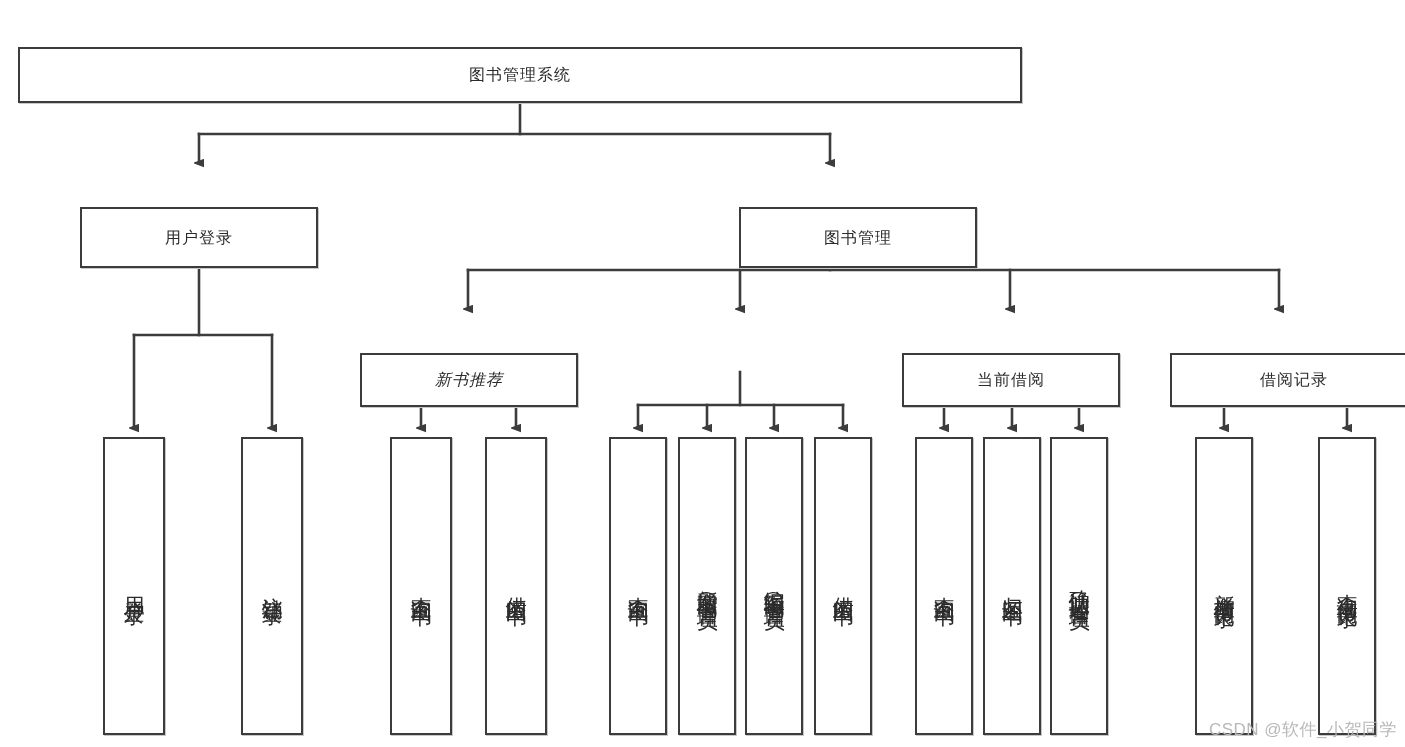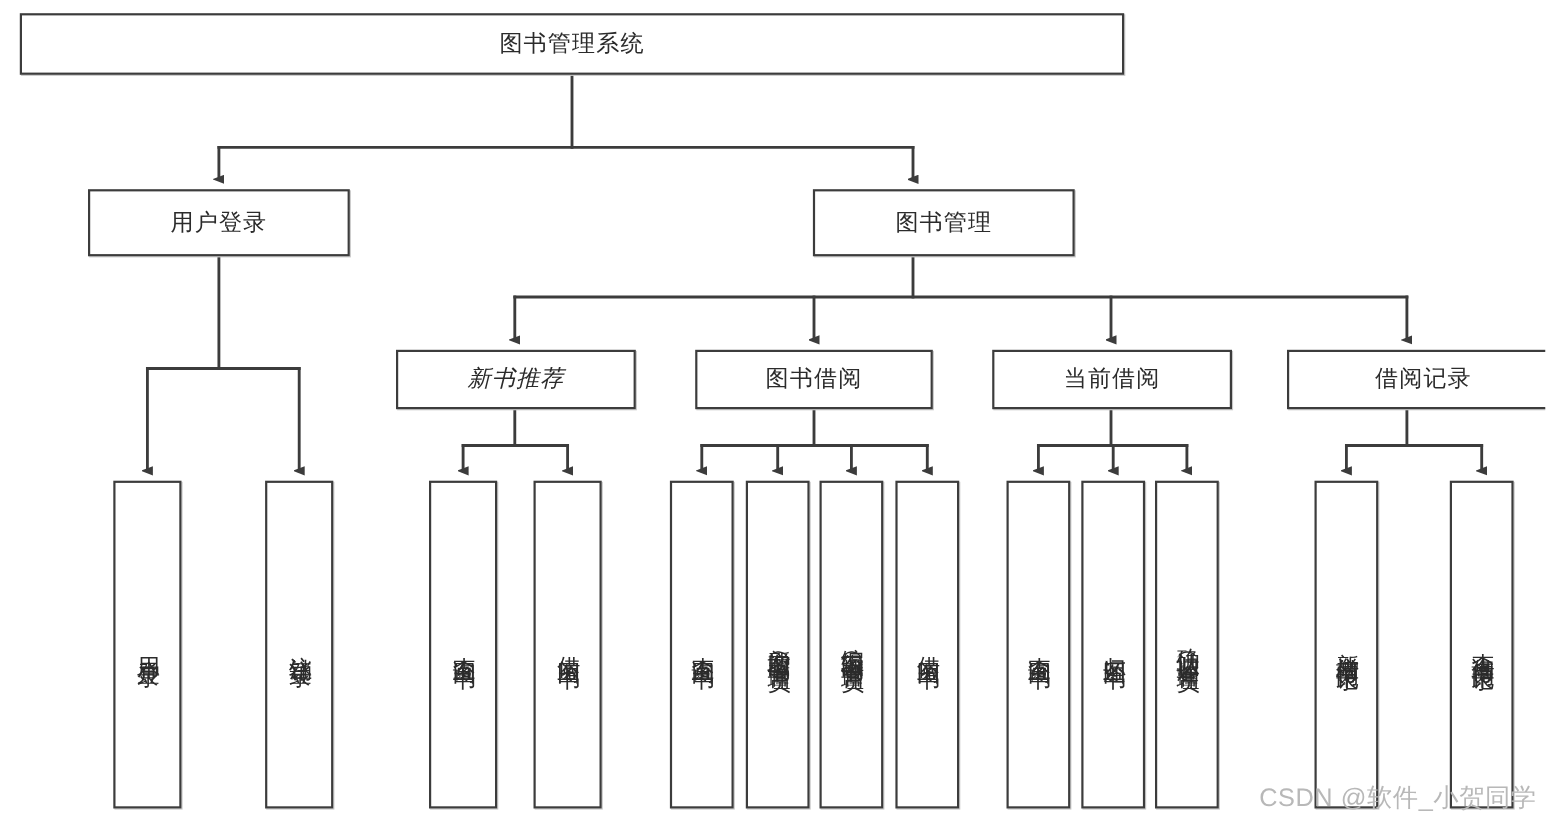--- a/index.html
+++ b/index.html
@@ -31,24 +31,25 @@
     background: #ffffff;
     border: 2px solid #3c3c3c;
     box-shadow: 1px 1px 0 #c8c8c8;
     display: flex;
     align-items: center;
     justify-content: center;
     color: #2b2b2b;
     overflow: hidden;
   }
   .node.horizontal {
-    font-size: 21px;
+    font-size: 16px;
     letter-spacing: 1px;
     line-height: 1.2;
     text-align: right;
+    margin-top: 35px;
   }
   .node.vertical {
     writing-mode: vertical-rl;
     text-orientation: upright;
     font-size: 21px;
     line-height: 1.25;
     letter-spacing: 3px;
     padding: 6px 0;
     text-align: center;
   }
@@ -57,21 +58,21 @@
     text-orientation: upright;
     white-space: nowrap;
   }
   .node-label {
     display: block;
   }
   #watermark {
     position: absolute;
     right: 8px;
     bottom: 6px;
-    font-size: 23px;
+    font-size: 17px;
     color: #b8b8b8;
     letter-spacing: 0.5px;
     white-space: nowrap;
     pointer-events: none;
   }
 </style>
 </head>
 <body>
 
 <div id="diagram-root" style="background: rgb(255, 255, 255);">
@@ -138,23 +139,20 @@
   <div class="node horizontal" style="left: 80px; top: 172px; width: 238px; height: 61px; border-color: rgb(60, 60, 60); color: rgb(43, 43, 43);">
     <span class="node-label">用户登录</span>
   </div>
   <div class="node horizontal" style="left: 739px; top: 172px; width: 238px; height: 61px; border-color: rgb(60, 60, 60); color: rgb(43, 43, 43);">
     <span class="node-label">图书管理</span>
   </div>
 
   <div class="node horizontal" style="left: 360px; top: 318px; width: 218px; height: 54px; border-color: rgb(60, 60, 60); color: rgb(43, 43, 43); font-style: italic;">
     <span class="node-label">新书推荐</span>
   </div>
-  <div class="node horizontal" style="left: 632px; top: 318px; width: 216px; height: 54px; border-color: rgb(60, 60, 60); color: rgb(43, 43, 43);">
-    <span class="node-label">图书借阅</span>
-  </div>
   <div class="node horizontal" style="left: 902px; top: 318px; width: 218px; height: 54px; border-color: rgb(60, 60, 60); color: rgb(43, 43, 43);">
     <span class="node-label">当前借阅</span>
   </div>
   <div class="node horizontal" style="left: 1170px; top: 318px; width: 248px; height: 54px; border-color: rgb(60, 60, 60); color: rgb(43, 43, 43);">
     <span class="node-label">借阅记录</span>
   </div>
 
   <div class="node vertical" style="left: 103px; top: 437px; width: 62px; height: 298px; border-color: rgb(60, 60, 60); color: rgb(43, 43, 43);">
     <span class="node-label">用户登录</span>
   </div>

